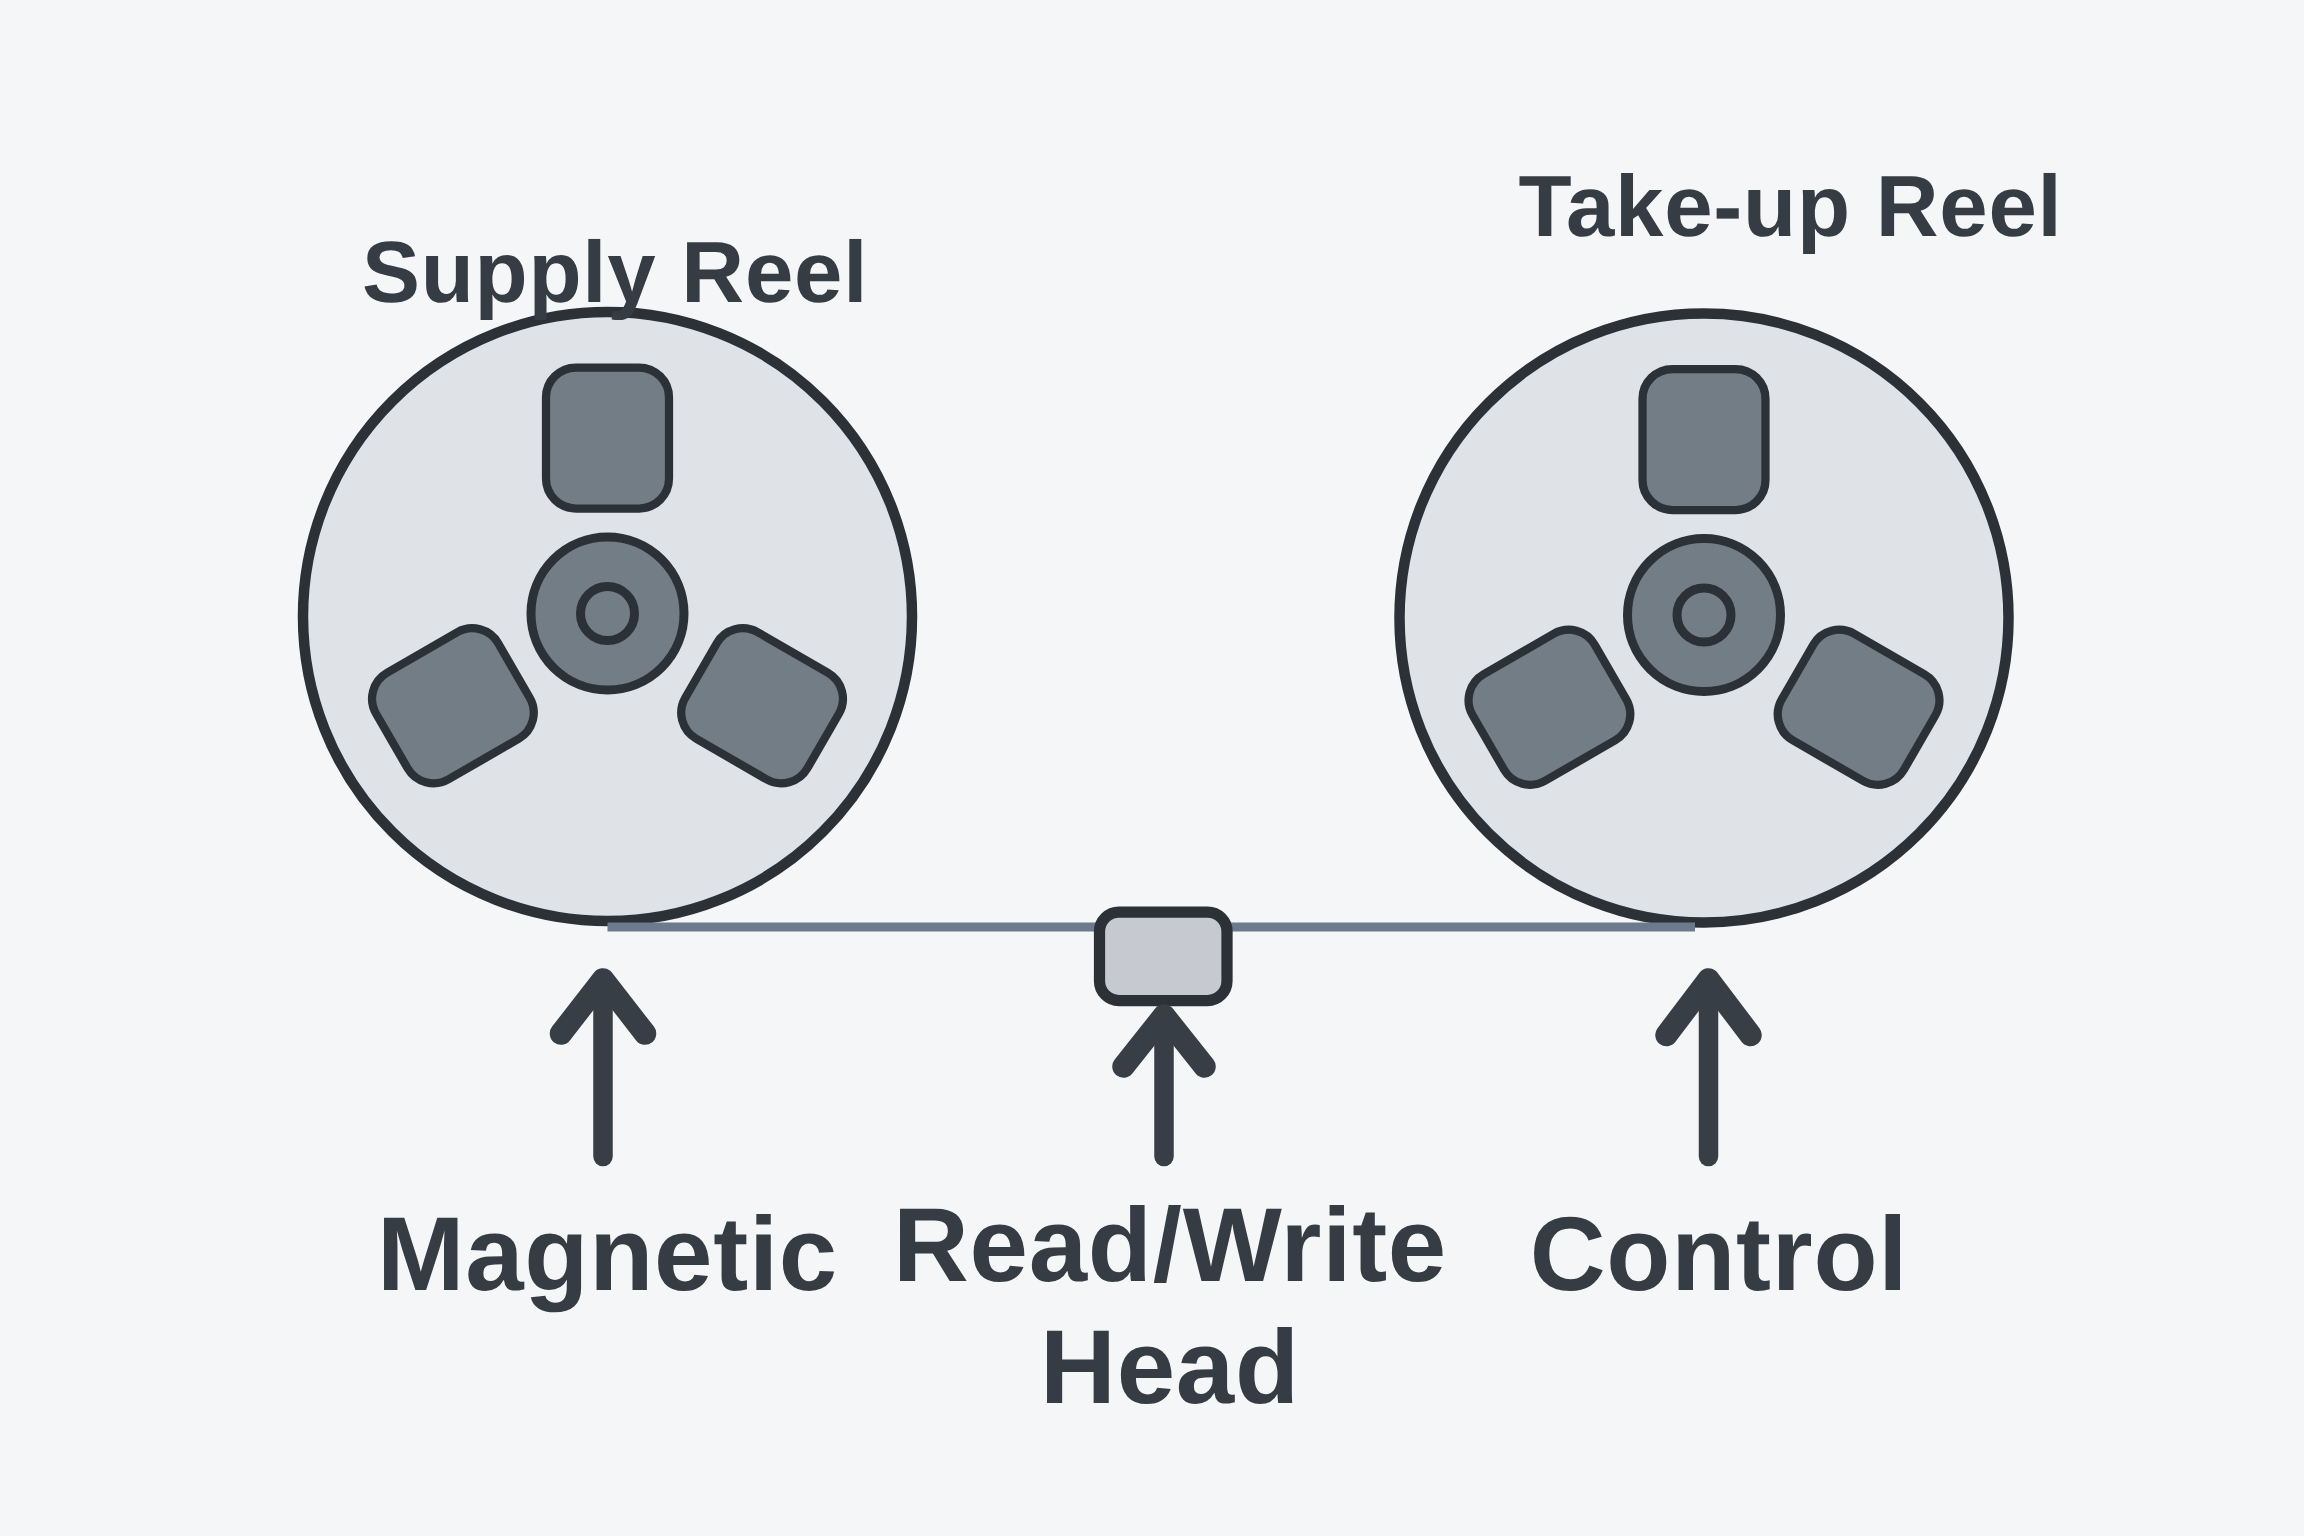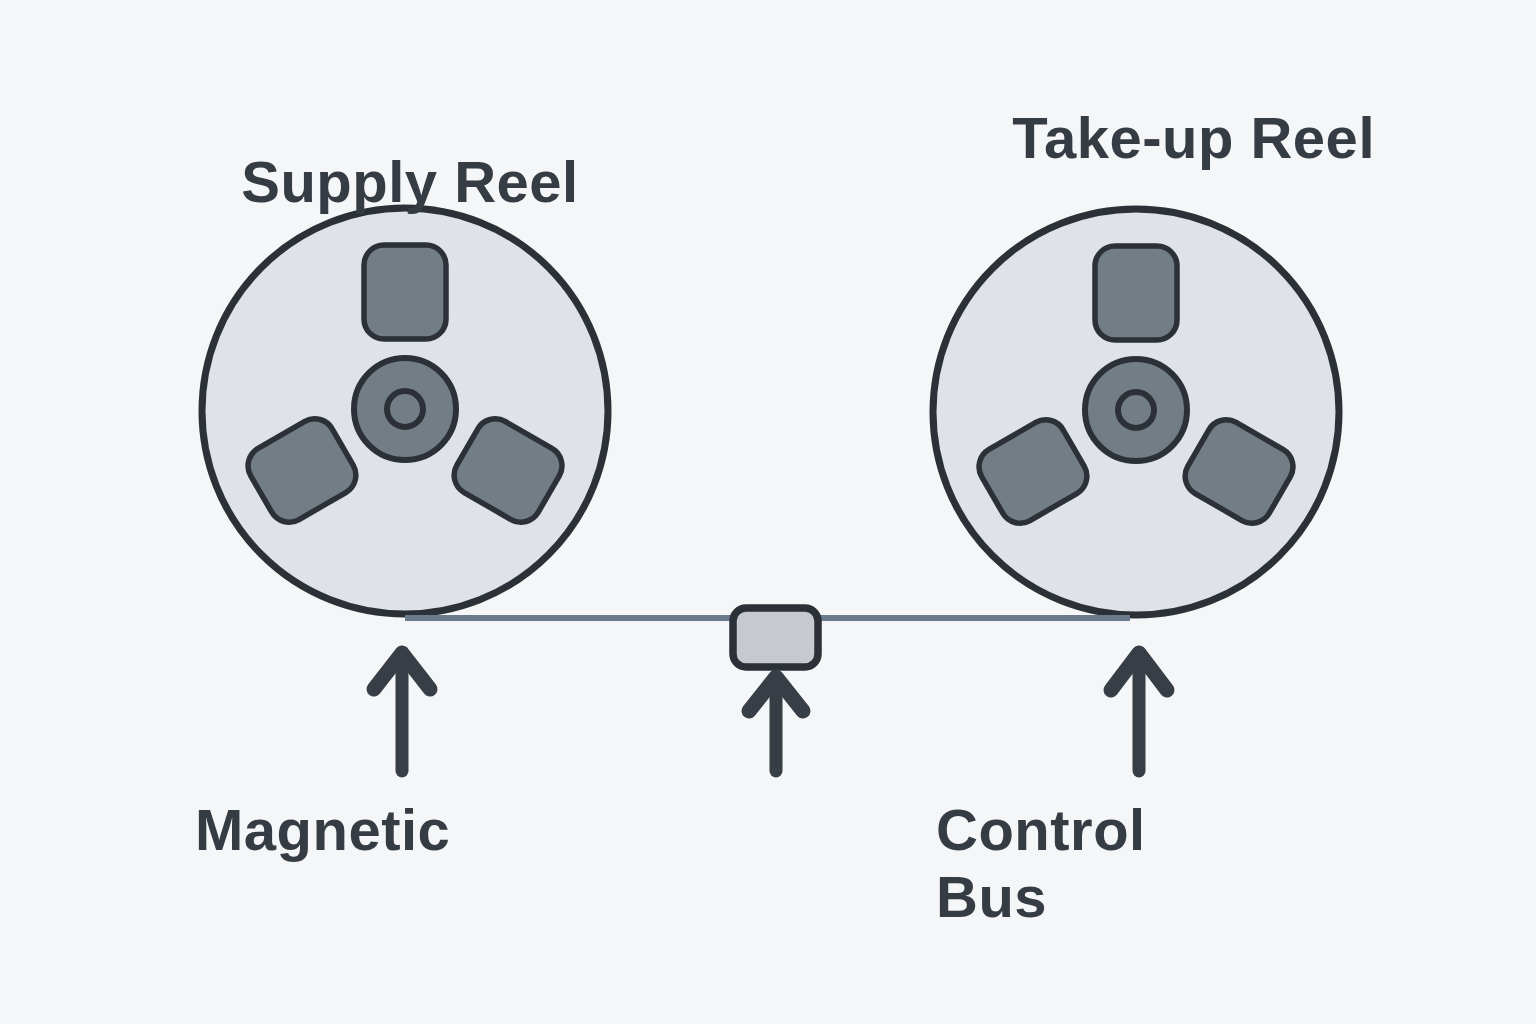--- a/index.html
+++ b/index.html
@@ -48,22 +48,22 @@
     font-size: 58px;
     font-weight: 700;
     letter-spacing: 0.5px;
     color: var(--text);
     line-height: 1.1;
     white-space: nowrap;
   }
   .callout-label {
     position: absolute;
     width: 420px;
-    text-align: left;
-    font-size: 58px;
+    text-align: center;
+    font-size: 70px;
     font-weight: 700;
     letter-spacing: 0.5px;
     color: var(--text);
     line-height: 1.16;
   }
   .callout-label span { display: block; }
 </style>
 </head>
 <body>
 
@@ -114,19 +114,22 @@
   </svg>
 
   <div class="reel-title" style="left:180px; top:106px;margin-top:44px;">Supply Reel</div>
 
   <div class="reel-title" style="left:915px; top:106px;text-align:right;">Take-up Reel</div>
 
   <div class="callout-label" style="left:195px; top:796px;">
     <span>Magnetic</span>
   </div>
 
+  <div class="callout-label" style="left:570px; top:790px;">
+    <span>Read/Write</span>
+    <span>Head</span>
+  </div>
 
   <div class="callout-label" style="left:936px; top:796px;">
     <span>Control</span>
-    <span>Bus</span>
   </div>
 
 </div>
 
 </body></html>

